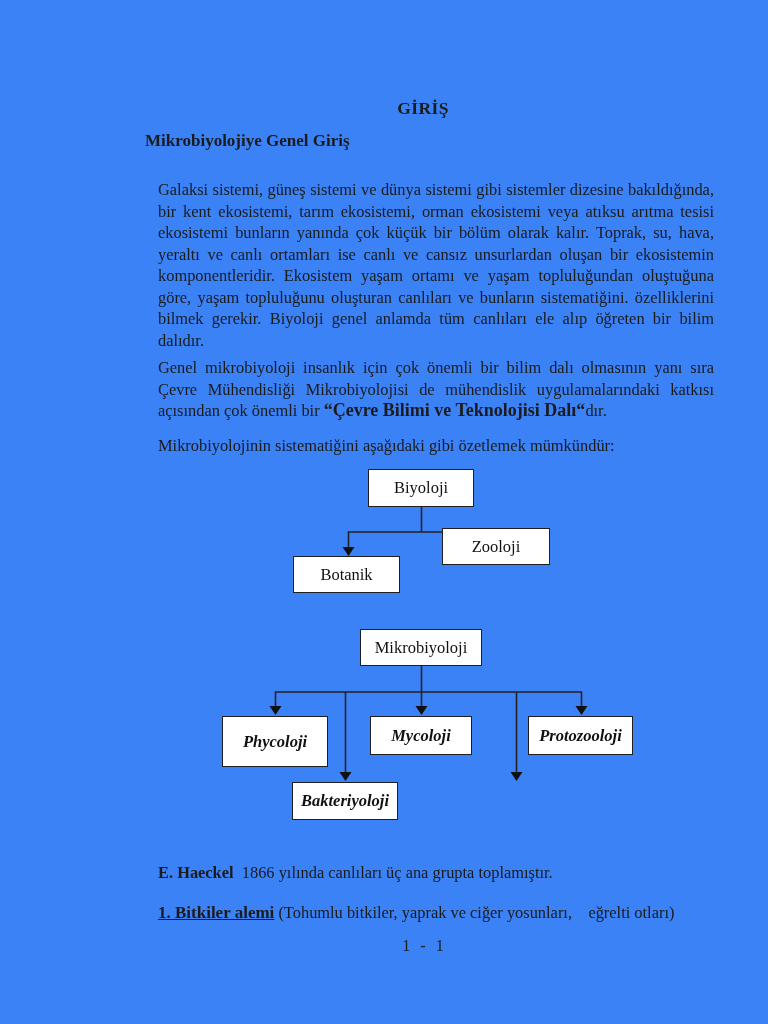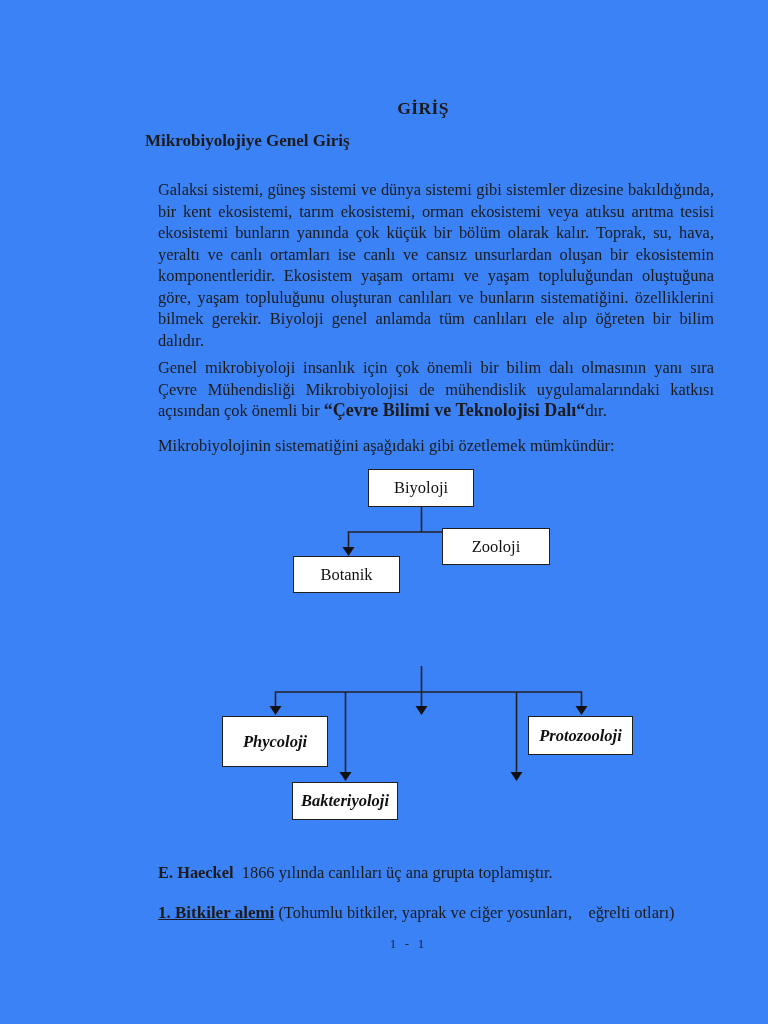--- a/index.html
+++ b/index.html
@@ -26,22 +26,22 @@
   .just{text-align:justify;}
   .p1{top:166px;}
   .p2{top:344px;}
   .p2 b{font-size:18px;}
   .p3{top:422px;}
   .haeckel{top:849px;}
   .kingdom{top:889px;}
   .kingdom b{font-size:17px;text-decoration:underline;}
   .pre{white-space:pre-wrap;}
   .footer{
-    position:absolute;left:129px;top:937px;width:556px;
-    text-align:center;font-size:12px;word-spacing:6px;
+    position:absolute;left:145px;top:937px;width:556px;
+    text-align:center;font-size:16px;word-spacing:6px;
   }
   .connectors{
     position:absolute;left:0;top:0;width:768px;height:1024px;
     pointer-events:none;z-index:1;
   }
   .connectors path{stroke:#222;stroke-width:1.6;fill:none;}
   .connectors polygon{fill:#111;stroke:none;}
   .node{
     position:absolute;z-index:2;background:#fff;
     border:1.6px solid #1f1f1f;box-sizing:border-box;
@@ -91,21 +91,23 @@
       <polygon points="339.5,772 351.5,772 345.5,781"></polygon>
       <path d="M516.5,692 V773"></path>
       <polygon points="510.5,772 522.5,772 516.5,781"></polygon>
     </g>
   </svg>
 
   <div class="node" id="n-biyoloji">Biyoloji</div>
   <div class="node" id="n-botanik">Botanik</div>
   <div class="node" id="n-zooloji">Zooloji</div>
 
+  <div class="node" id="n-mikrobiyoloji">Mikrobiyoloji</div>
   <div class="node it" id="n-phycoloji">Phycoloji</div>
+  <div class="node it" id="n-mycoloji">Mycoloji</div>
   <div class="node it" id="n-protozooloji">Protozooloji</div>
   <div class="node it" id="n-bakteriyoloji">Bakteriyoloji</div>
 
   <p class="body haeckel"><b class="pre">E. Haeckel</b><span class="pre">  1866 yılında canlıları üç ana grupta toplamıştır.</span></p>
 
   <p class="body kingdom"><b class="pre">1. Bitkiler alemi</b><span class="pre"> (Tohumlu bitkiler, yaprak ve ciğer yosunları,    eğrelti otları)</span></p>
 
   <div class="footer">1 - 1</div>
 
 </div>

